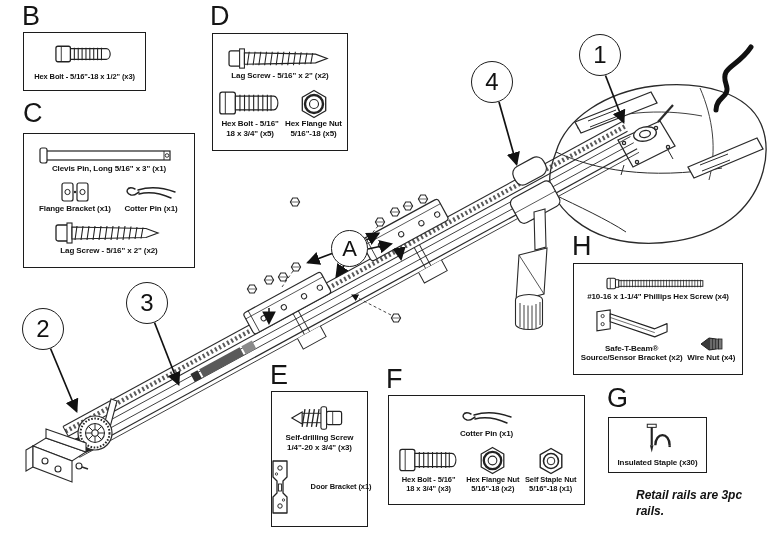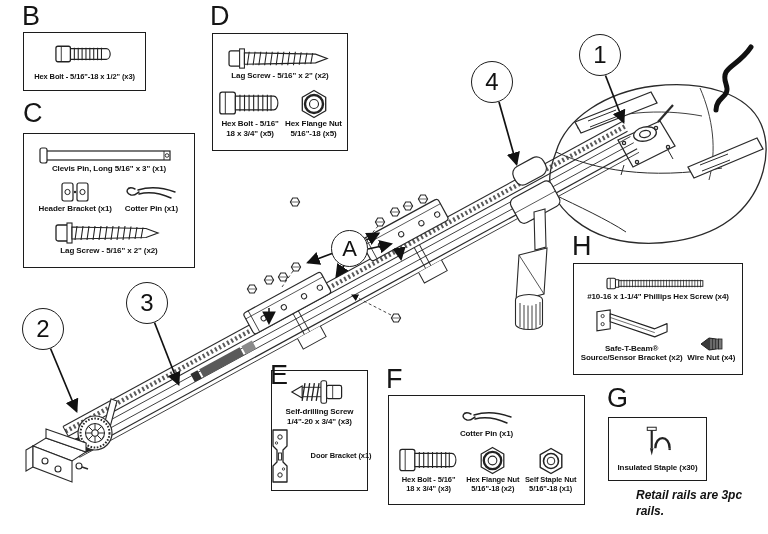--- a/index.html
+++ b/index.html
@@ -225,21 +225,21 @@
       <div class="grp">
         <svg class="ic" width="32" height="24" viewBox="0 0 32 24">
           <g stroke="#222" fill="#fff">
             <rect x="3" y="3" width="11" height="18" rx="2" stroke-width="1.2"></rect>
             <rect x="18" y="3" width="11" height="18" rx="2" stroke-width="1.2"></rect>
             <circle cx="8.5" cy="12" r="2.6" stroke-width="1"></circle>
             <circle cx="23.5" cy="12" r="2.6" stroke-width="1"></circle>
             <circle cx="16" cy="12" r="1.2" fill="#222" stroke="none"></circle>
           </g>
         </svg>
-        <div class="lbl">Header Bracket (x1)</div>
+        <div class="lbl">Flange Bracket (x1)</div>
       </div>
       <div class="grp">
         <svg class="ic" width="56" height="22" viewBox="0 0 56 22">
           <g stroke="#222" fill="none" stroke-width="1.4" stroke-linecap="round">
             <path d="M12,7 C4,3 1,11 8,13 C12,14 14,11 16,10"></path>
             <path d="M15,8 C28,4 41,6 52,10"></path>
             <path d="M16,12 C28,9 39,12 48,16"></path>
           </g>
         </svg>
         <div class="lbl">Cotter Pin (x1)</div>
@@ -290,21 +290,21 @@
             <circle cx="15" cy="15" r="9" stroke-width="2.4"></circle>
             <circle cx="15" cy="15" r="4.5" stroke-width="1.1"></circle>
           </g>
         </svg>
         <div class="lbl">Hex Flange Nut</div>
         <div class="lbl">5/16"-18 (x5)</div>
       </div>
     </div>
   </div>
 
-  <div class="pbox" style="left:271px;top:370px;width:97px;height:121px;padding:5px 2px;align-items:center;">
+  <div class="pbox" style="left:271px;top:391px;width:97px;height:136px;padding:5px 2px;align-items:center;">
     <div class="grp">
       <svg class="ic" width="62" height="30" viewBox="0 0 66 30">
         <g stroke="#222" fill="#fff">
           <path d="M3,15 L14,8.5 L14,21.5 Z" stroke-width="1.2"></path>
           <path d="M14,10 H34 M14,20 H34" stroke-width="1"></path>
           <path d="M17,5.5 l-3,19 M22,5.5 l-3,19 M27,5.5 l-3,19 M32,5.5 l-3,19" stroke-width="1.4"></path>
           <rect x="34" y="3" width="6" height="24" rx="2" stroke-width="1.2"></rect>
           <rect x="40" y="8" width="16" height="14" rx="2" stroke-width="1.3"></rect>
           <line x1="46.5" y1="8" x2="46.5" y2="22" stroke-width="0.9"></line>
         </g>
@@ -371,21 +371,21 @@
             <circle cx="14" cy="14" r="7.5" stroke-width="1.6"></circle>
             <circle cx="14" cy="14" r="3.8" stroke-width="1"></circle>
           </g>
         </svg>
         <div class="lbl sm">Self Staple Nut</div>
         <div class="lbl sm">5/16"-18 (x1)</div>
       </div>
     </div>
   </div>
 
-  <div class="pbox" style="left:608px;top:417px;width:99px;height:64px;padding:3px 2px;">
+  <div class="pbox" style="left:608px;top:417px;width:99px;height:56px;padding:3px 2px;">
     <svg class="ic" width="34" height="34" viewBox="0 0 34 38">
       <g stroke="#222" fill="none">
         <rect x="5" y="2.5" width="10" height="3.5" fill="#fff" stroke-width="1.1"></rect>
         <line x1="10" y1="6" x2="10" y2="26" stroke-width="2.4"></line>
         <polygon points="8,26 12,26 10,34" fill="#222" stroke="none"></polygon>
         <path d="M14,26 C14,11 30,11 30,26" stroke-width="2.6"></path>
         <line x1="30" y1="26" x2="30" y2="28" stroke-width="2.6"></line>
       </g>
     </svg>
     <div class="lbl">Insulated Staple (x30)</div>

